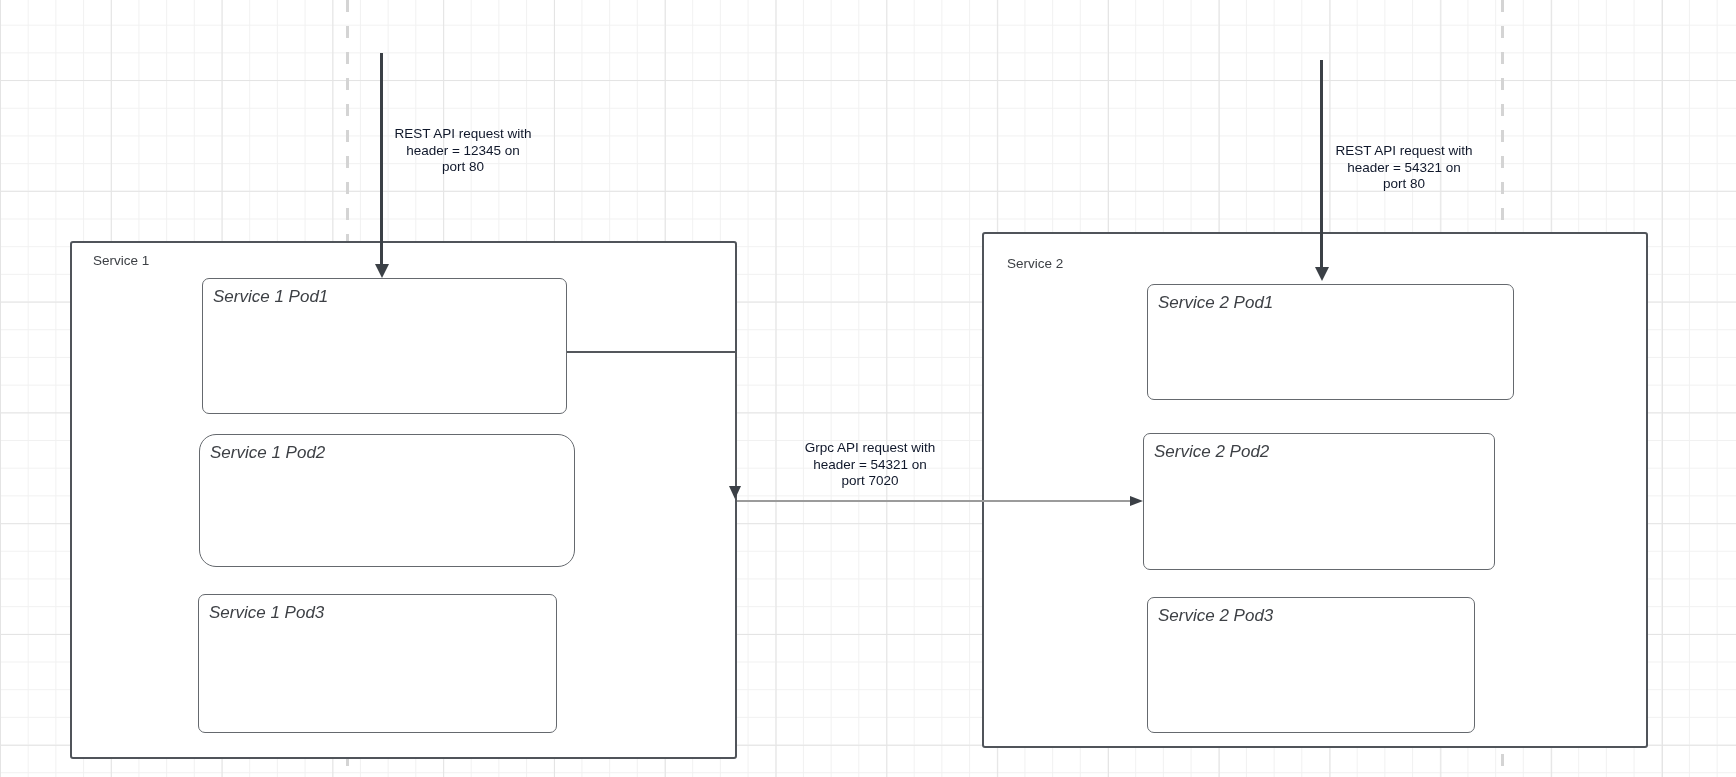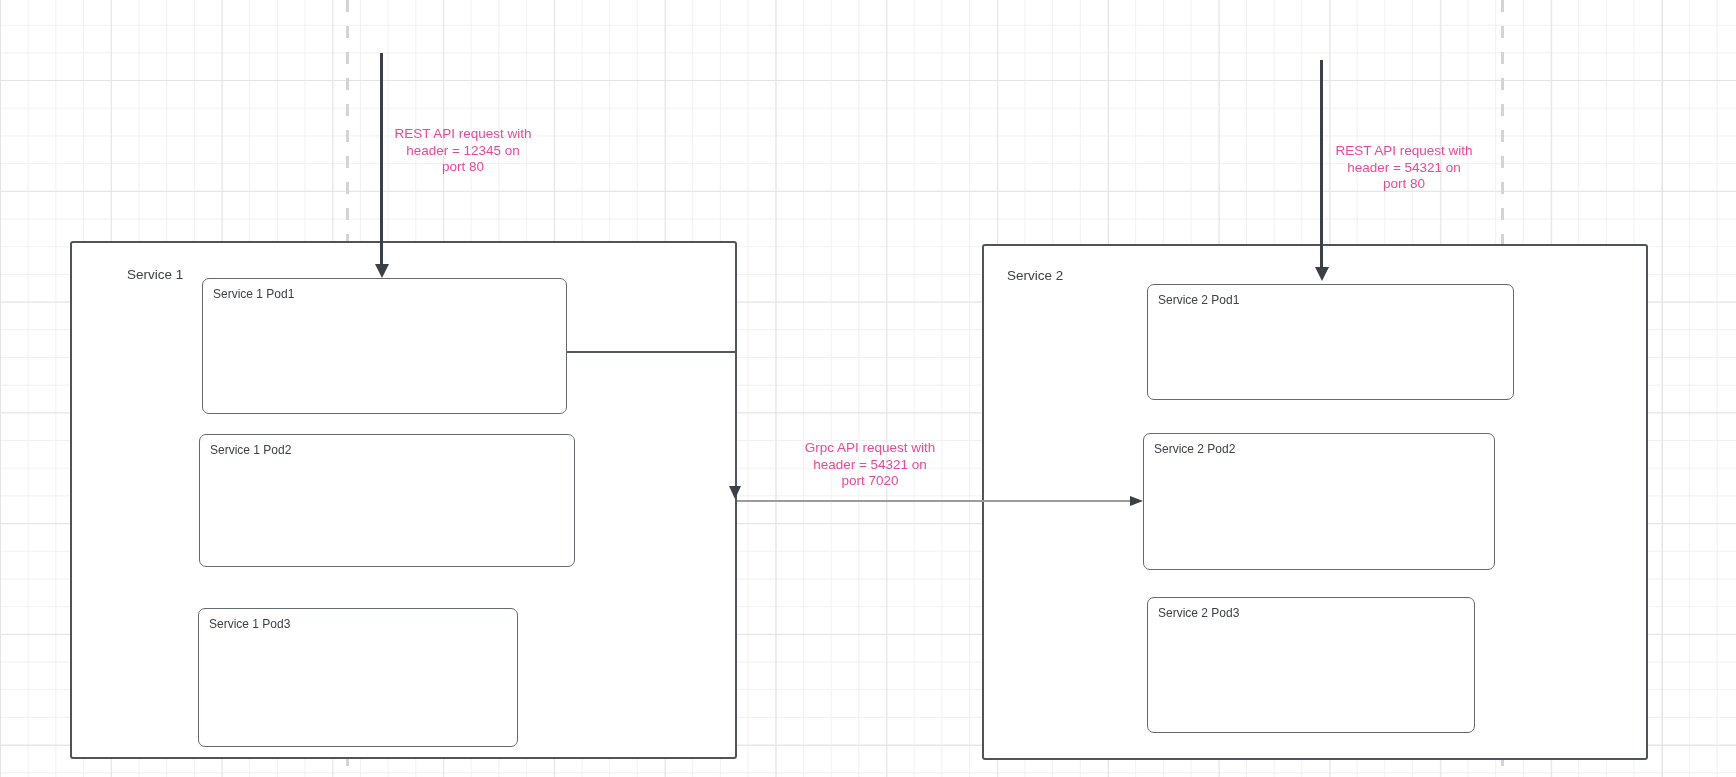--- a/index.html
+++ b/index.html
@@ -47,22 +47,23 @@
     white-space: nowrap;
   }
 
   
   .pod-box {
     position: absolute;
     background: #ffffff;
     border: 1.4px solid #65696e;
     border-radius: 7px;
     box-sizing: border-box;
-    font-size: 12px;
+    font-size: 17px;
     padding: 8px 4px 0 10px;
+    font-style: italic;
   }
 
   
   .arrow-line-v {
     width: 3px;
     background: #3b4046;
   }
   .arrowhead-down {
     width: 0; height: 0;
     border-left: 7px solid transparent;
@@ -80,44 +81,44 @@
   .seg-dark { background: #54575c; }
   .seg-gray { background: #9b9b9b; }
 
   
   .edge-label {
     width: 240px;
     text-align: center;
     font-size: 13.5px;
     line-height: 16.5px;
     white-space: pre-line;
-    color: #ec4899;
+    color: #0f172a;
   }
 </style>
 </head>
 <body>
 
 <div class="abs guide" style="left:346px;"></div>
 <div class="abs guide" style="left:1501px;"></div>
 
 <div class="abs service-box" style="left:70px; top:241px; width:667px; height:518px;">
-  <div class="service-label" style="left:21px; top:24px;margin-left:34px;">Service 1</div>
+  <div class="service-label" style="left:21px; top:10px;">Service 1</div>
 </div>
 
 <div class="pod-box" style="left:202px; top:278px; width:365px; height:136px;">
   <span>Service 1 Pod1</span>
 </div>
-<div class="pod-box" style="left:199px; top:434px; width:376px; height:133px;">
+<div class="pod-box" style="left:199px; top:434px; width:376px; height:133px;border-radius:17px;">
   <span>Service 1 Pod2</span>
 </div>
-<div class="pod-box" style="left:198px; top:608px; width:320px; height:139px;">
+<div class="pod-box" style="left:198px; top:594px; width:359px; height:139px;">
   <span>Service 1 Pod3</span>
 </div>
 
-<div class="abs service-box" style="left:982px; top:244px; width:666px; height:516px;">
+<div class="abs service-box" style="left:982px; top:232px; width:666px; height:516px;">
   <div class="service-label" style="left:23px; top:22px;">Service 2</div>
 </div>
 
 <div class="pod-box" style="left:1147px; top:284px; width:367px; height:116px;">
   <span>Service 2 Pod1</span>
 </div>
 <div class="pod-box" style="left:1143px; top:433px; width:352px; height:137px;">
   <span>Service 2 Pod2</span>
 </div>
 <div class="pod-box" style="left:1147px; top:597px; width:328px; height:136px;">

